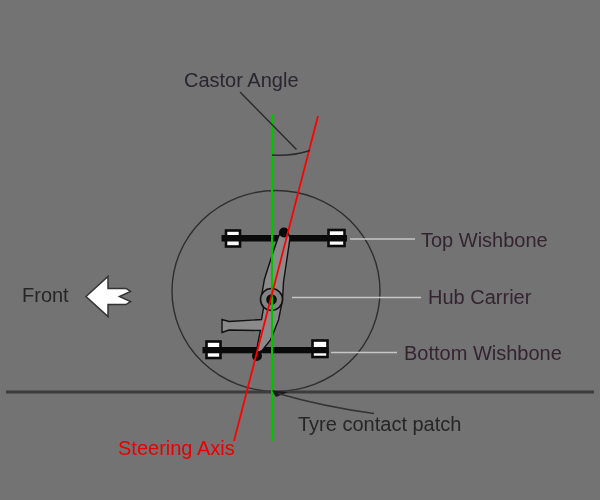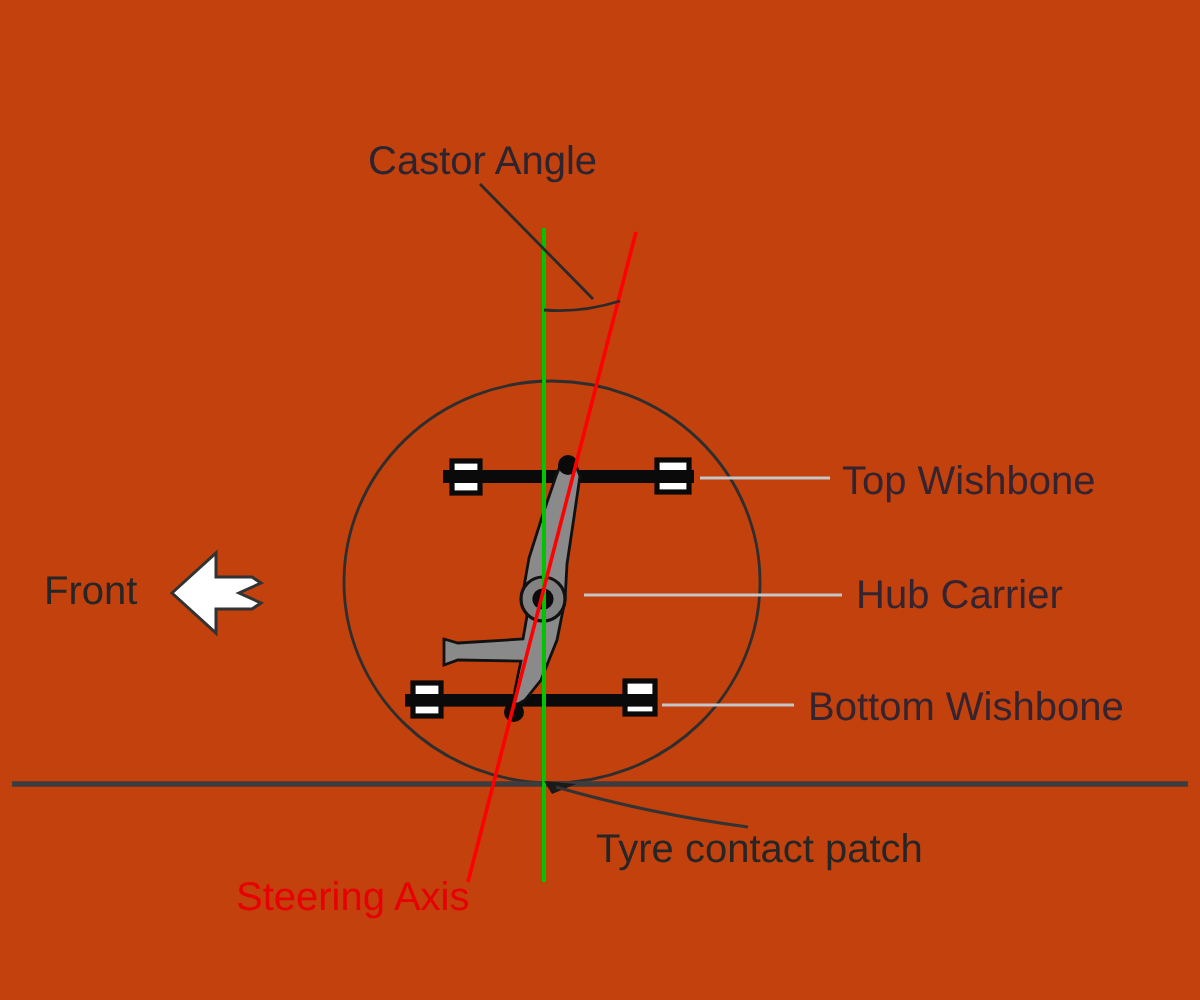--- a/index.html
+++ b/index.html
@@ -1,20 +1,20 @@
 <!DOCTYPE html>
 <html><head>
 <meta charset="utf-8">
 <style>
   html, body { margin: 0; padding: 0; background: #ffffff; }
   #stage {
     position: relative;
     width: 600px;
     height: 500px;
-    background: #c2410c;
+    background: #737373;
     overflow: hidden;
     font-family: "Liberation Sans", sans-serif;
   }
   svg text {
     font-family: "Liberation Sans", sans-serif;
     font-size: 20px;
   }
   svg text.small-label { font-size: 20px; }
 </style>
 </head>

